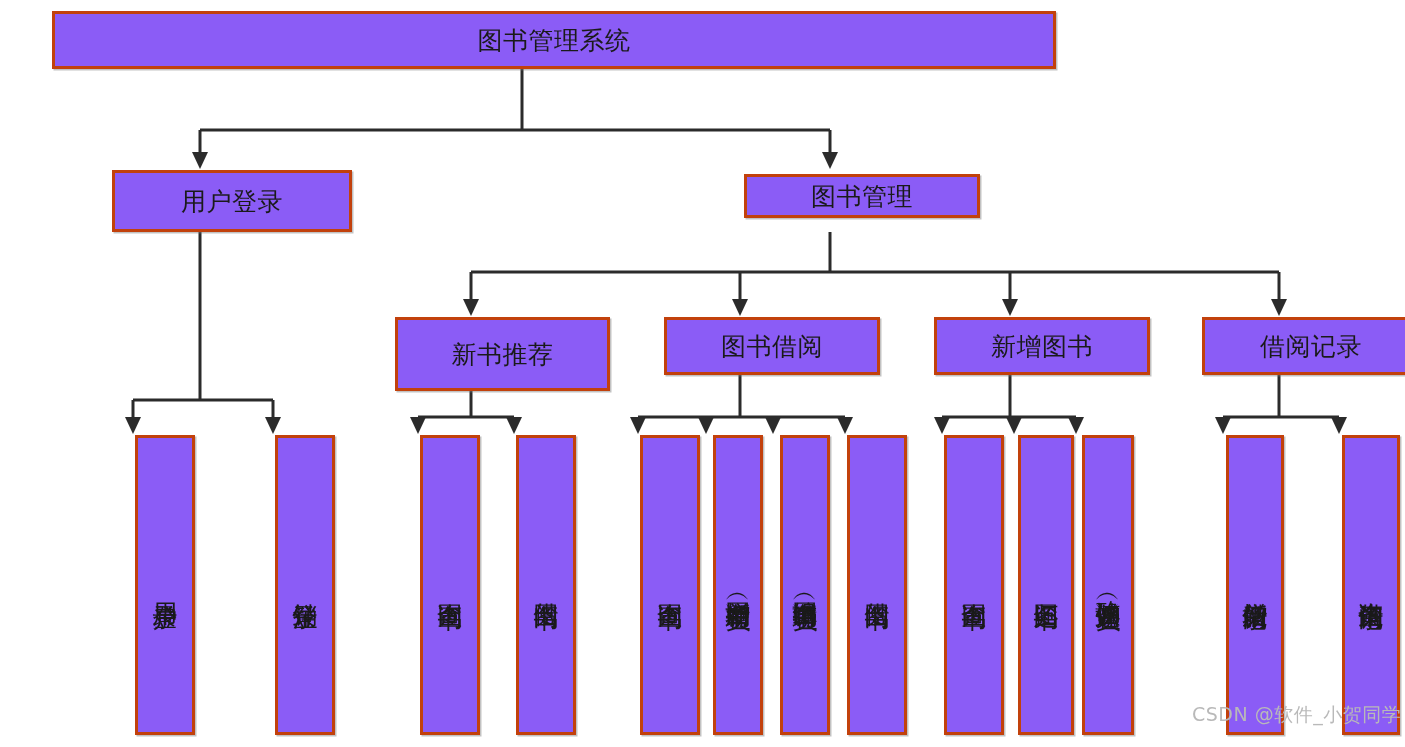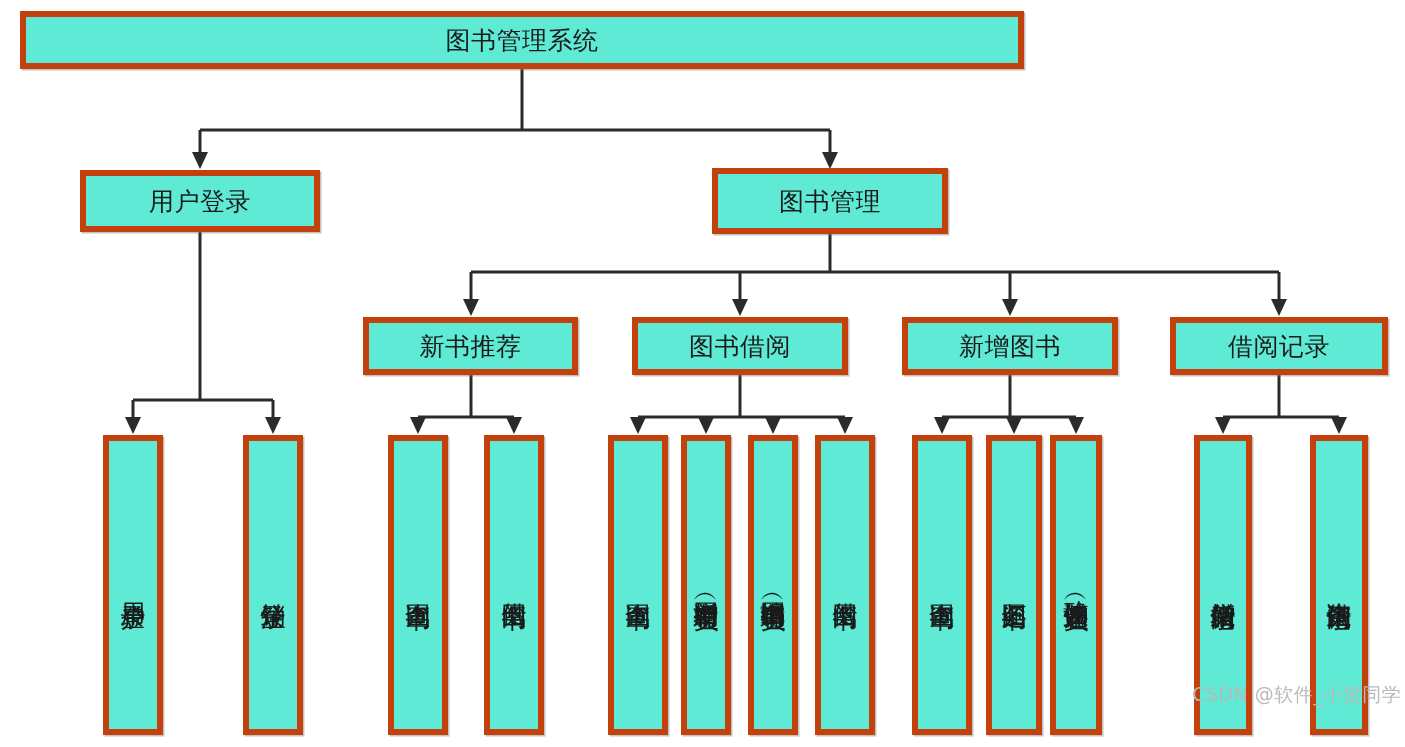--- a/index.html
+++ b/index.html
@@ -16,26 +16,27 @@
   }
   #diagram-root {
     position: absolute;
     left: 0; top: 0;
     width: 1405px;
     height: 747px;
   }
   .node-box {
     position: absolute;
     box-sizing: border-box;
-    border: 6px solid #c2410c;
-    background: #5eead4;
+    border: 3px solid #c2410c;
+    background: #8b5cf6;
     display: flex;
     align-items: center;
     justify-content: center;
     box-shadow: 1.5px 1.5px 0 rgba(120,120,120,0.45);
+    margin-left: 32px;
   }
   .node-label-h {
     font-size: 25px;
     color: #1a1a1a;
     line-height: 1;
     white-space: nowrap;
     letter-spacing: 0.5px;
   }
   .node-label-v {
     font-size: 25px;
@@ -144,24 +145,24 @@
         <polygon points="1331,417 1347,417 1339,434" class="arrowhead"></polygon>
       </g>
     </svg>
   <div id="nodes-layer">
       <div class="node-box" style="left: 20px; top: 11px; width: 1004px; height: 58px;">
         <span class="node-label-h">图书管理系统</span>
       </div>
       <div class="node-box" style="left: 80px; top: 170px; width: 240px; height: 62px;">
         <span class="node-label-h">用户登录</span>
       </div>
-      <div class="node-box" style="left: 712px; top: 168px; width: 236px; height: 66px;">
+      <div class="node-box" style="left: 712px; top: 174px; width: 236px; height: 44px;">
         <span class="node-label-h">图书管理</span>
       </div>
-      <div class="node-box" style="left: 363px; top: 317px; width: 215px; height: 58px;">
+      <div class="node-box" style="left: 363px; top: 317px; width: 215px; height: 74px;">
         <span class="node-label-h">新书推荐</span>
       </div>
       <div class="node-box" style="left: 632px; top: 317px; width: 216px; height: 58px; justify-content: center;">
         <span class="node-label-h">图书借阅</span>
       </div>
       <div class="node-box" style="left: 902px; top: 317px; width: 216px; height: 58px;">
         <span class="node-label-h">新增图书</span>
       </div>
       <div class="node-box" style="left: 1170px; top: 317px; width: 218px; height: 58px;">
         <span class="node-label-h">借阅记录</span>
@@ -199,14 +200,14 @@
       <div class="node-box" style="left: 1050px; top: 435px; width: 52px; height: 300px;">
         <span class="node-label-v">确认归还（管理员）</span>
       </div>
       <div class="node-box" style="left: 1194px; top: 435px; width: 58px; height: 300px;">
         <span class="node-label-v">新增借阅记录</span>
       </div>
       <div class="node-box" style="left: 1310px; top: 435px; width: 58px; height: 300px;">
         <span class="node-label-v">查询借阅记录</span>
       </div>
     </div>
-  <div class="watermark" style="left:1192px; top:682px;">CSDN @软件_小贺同学</div>
+  <div class="watermark" style="left:1192px; top:702px;">CSDN @软件_小贺同学</div>
 </div>
 
 </body></html>

